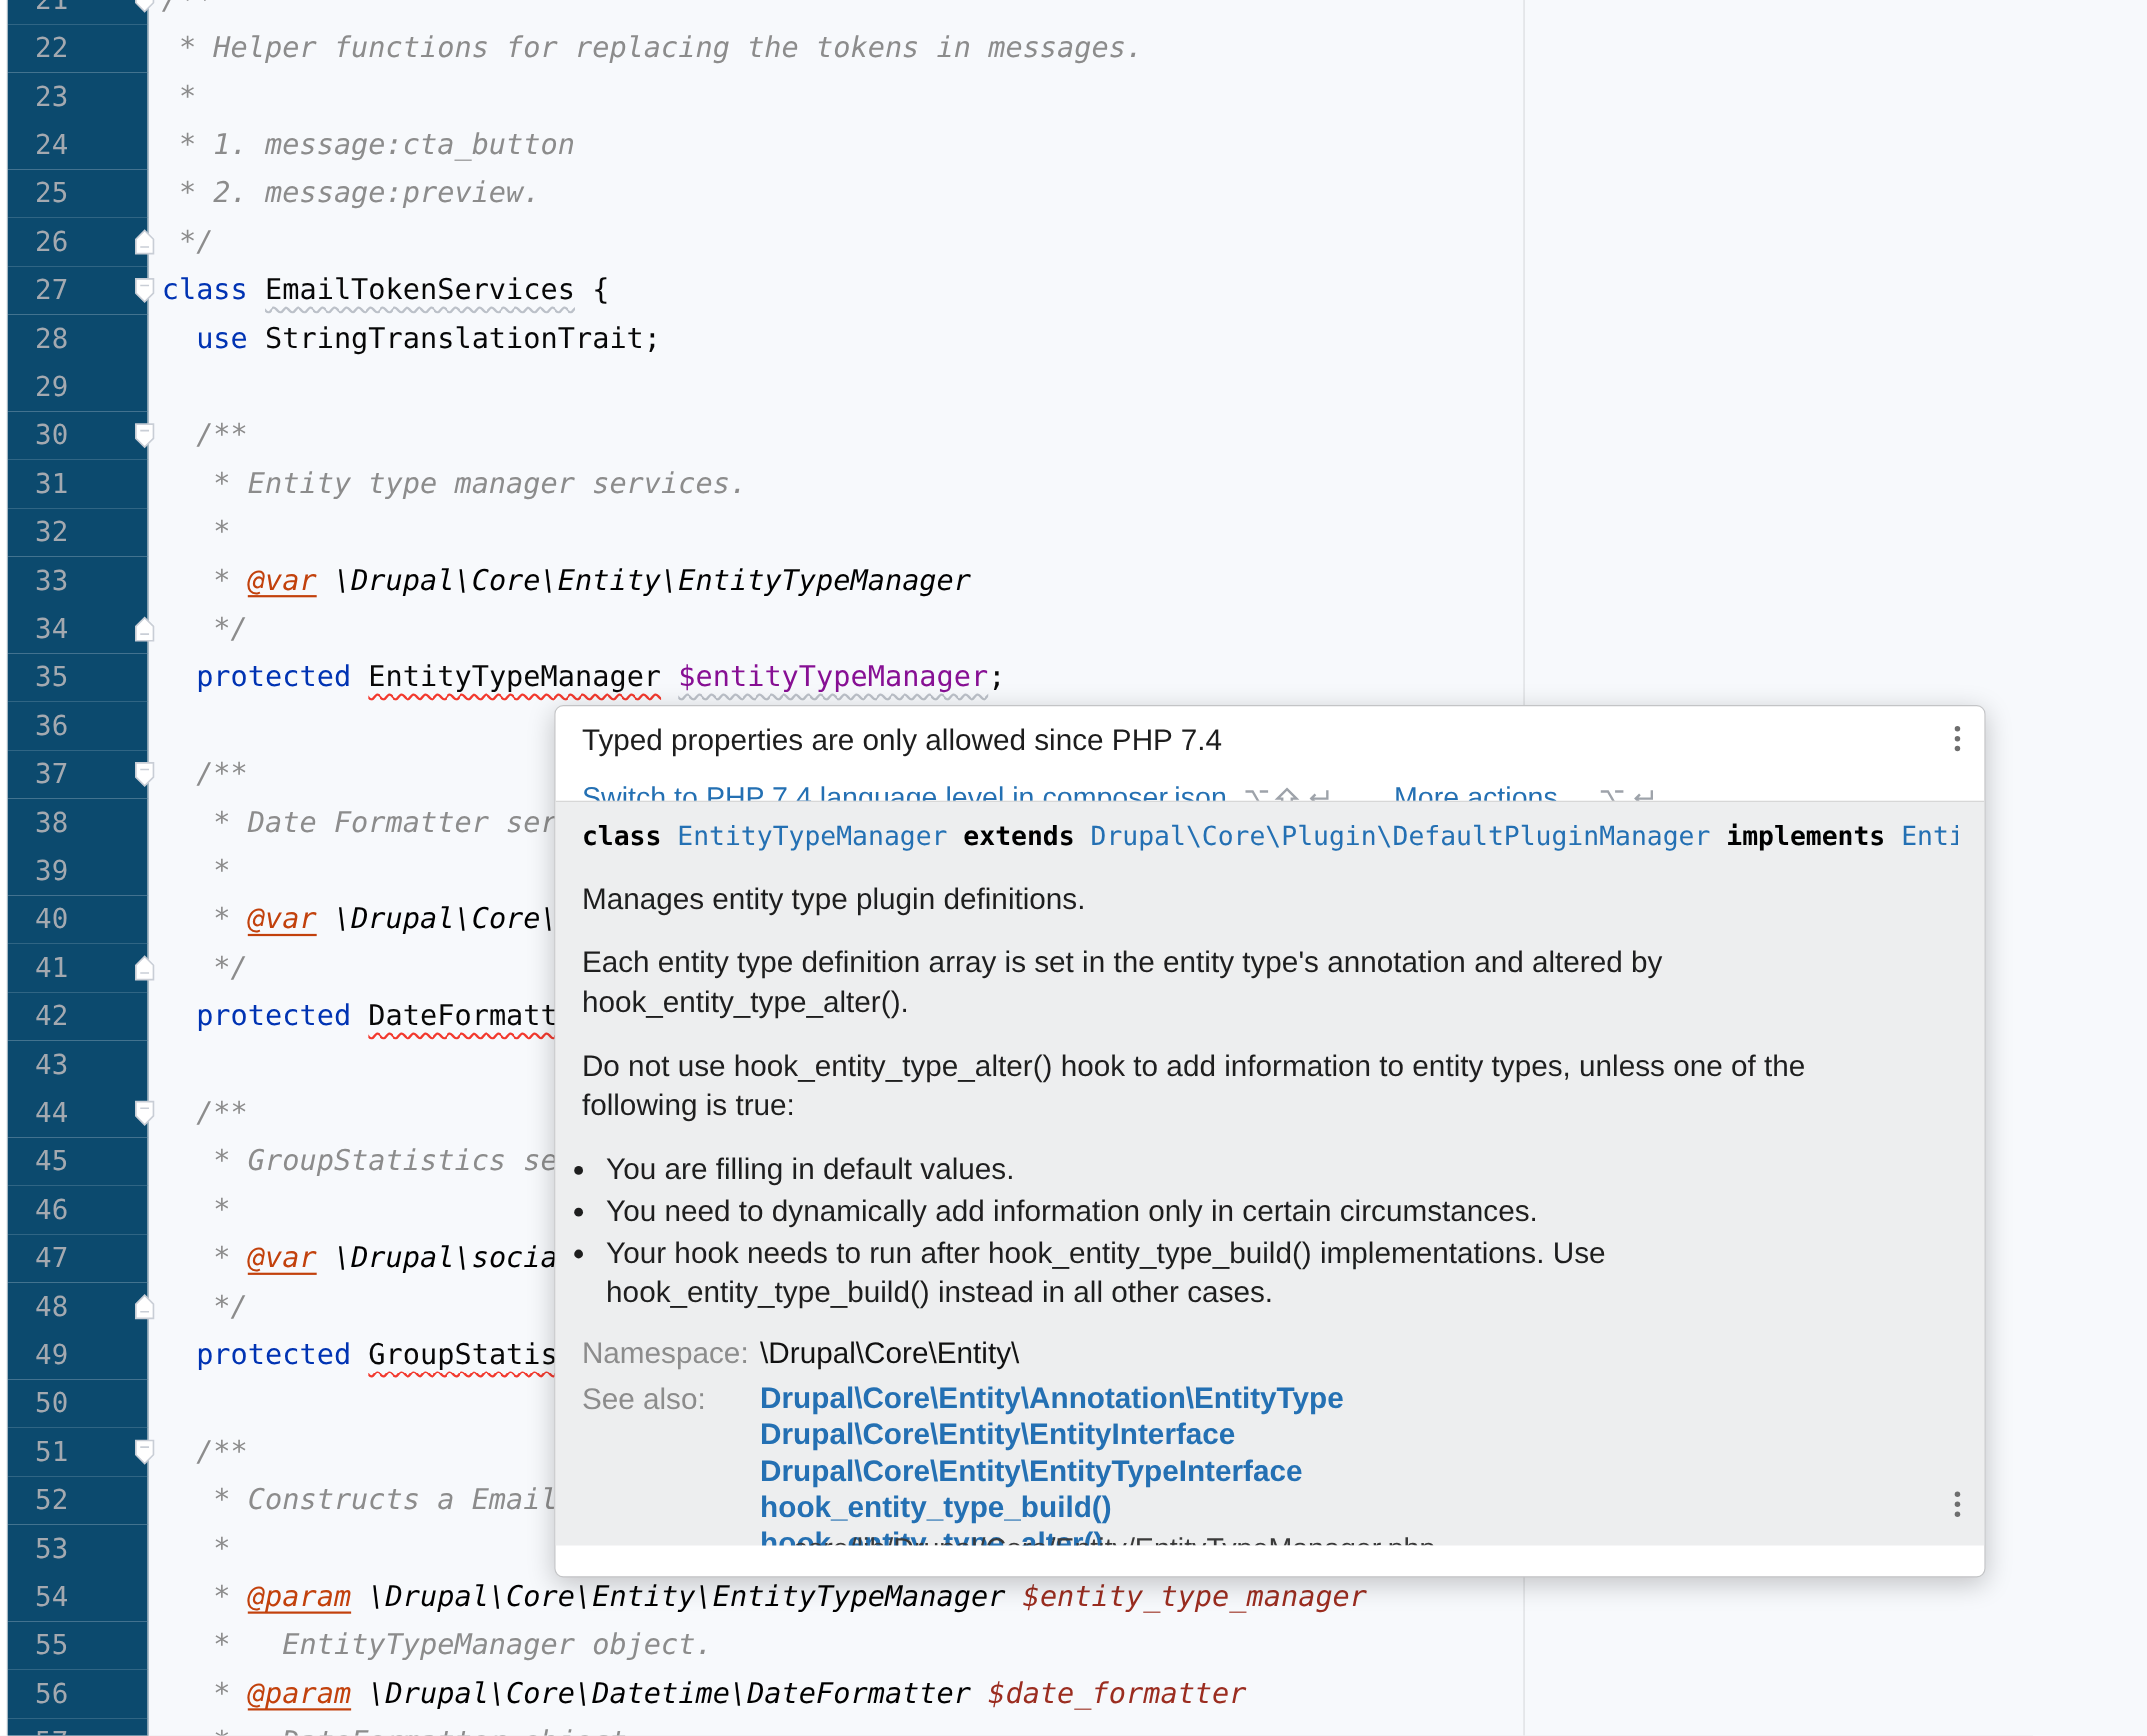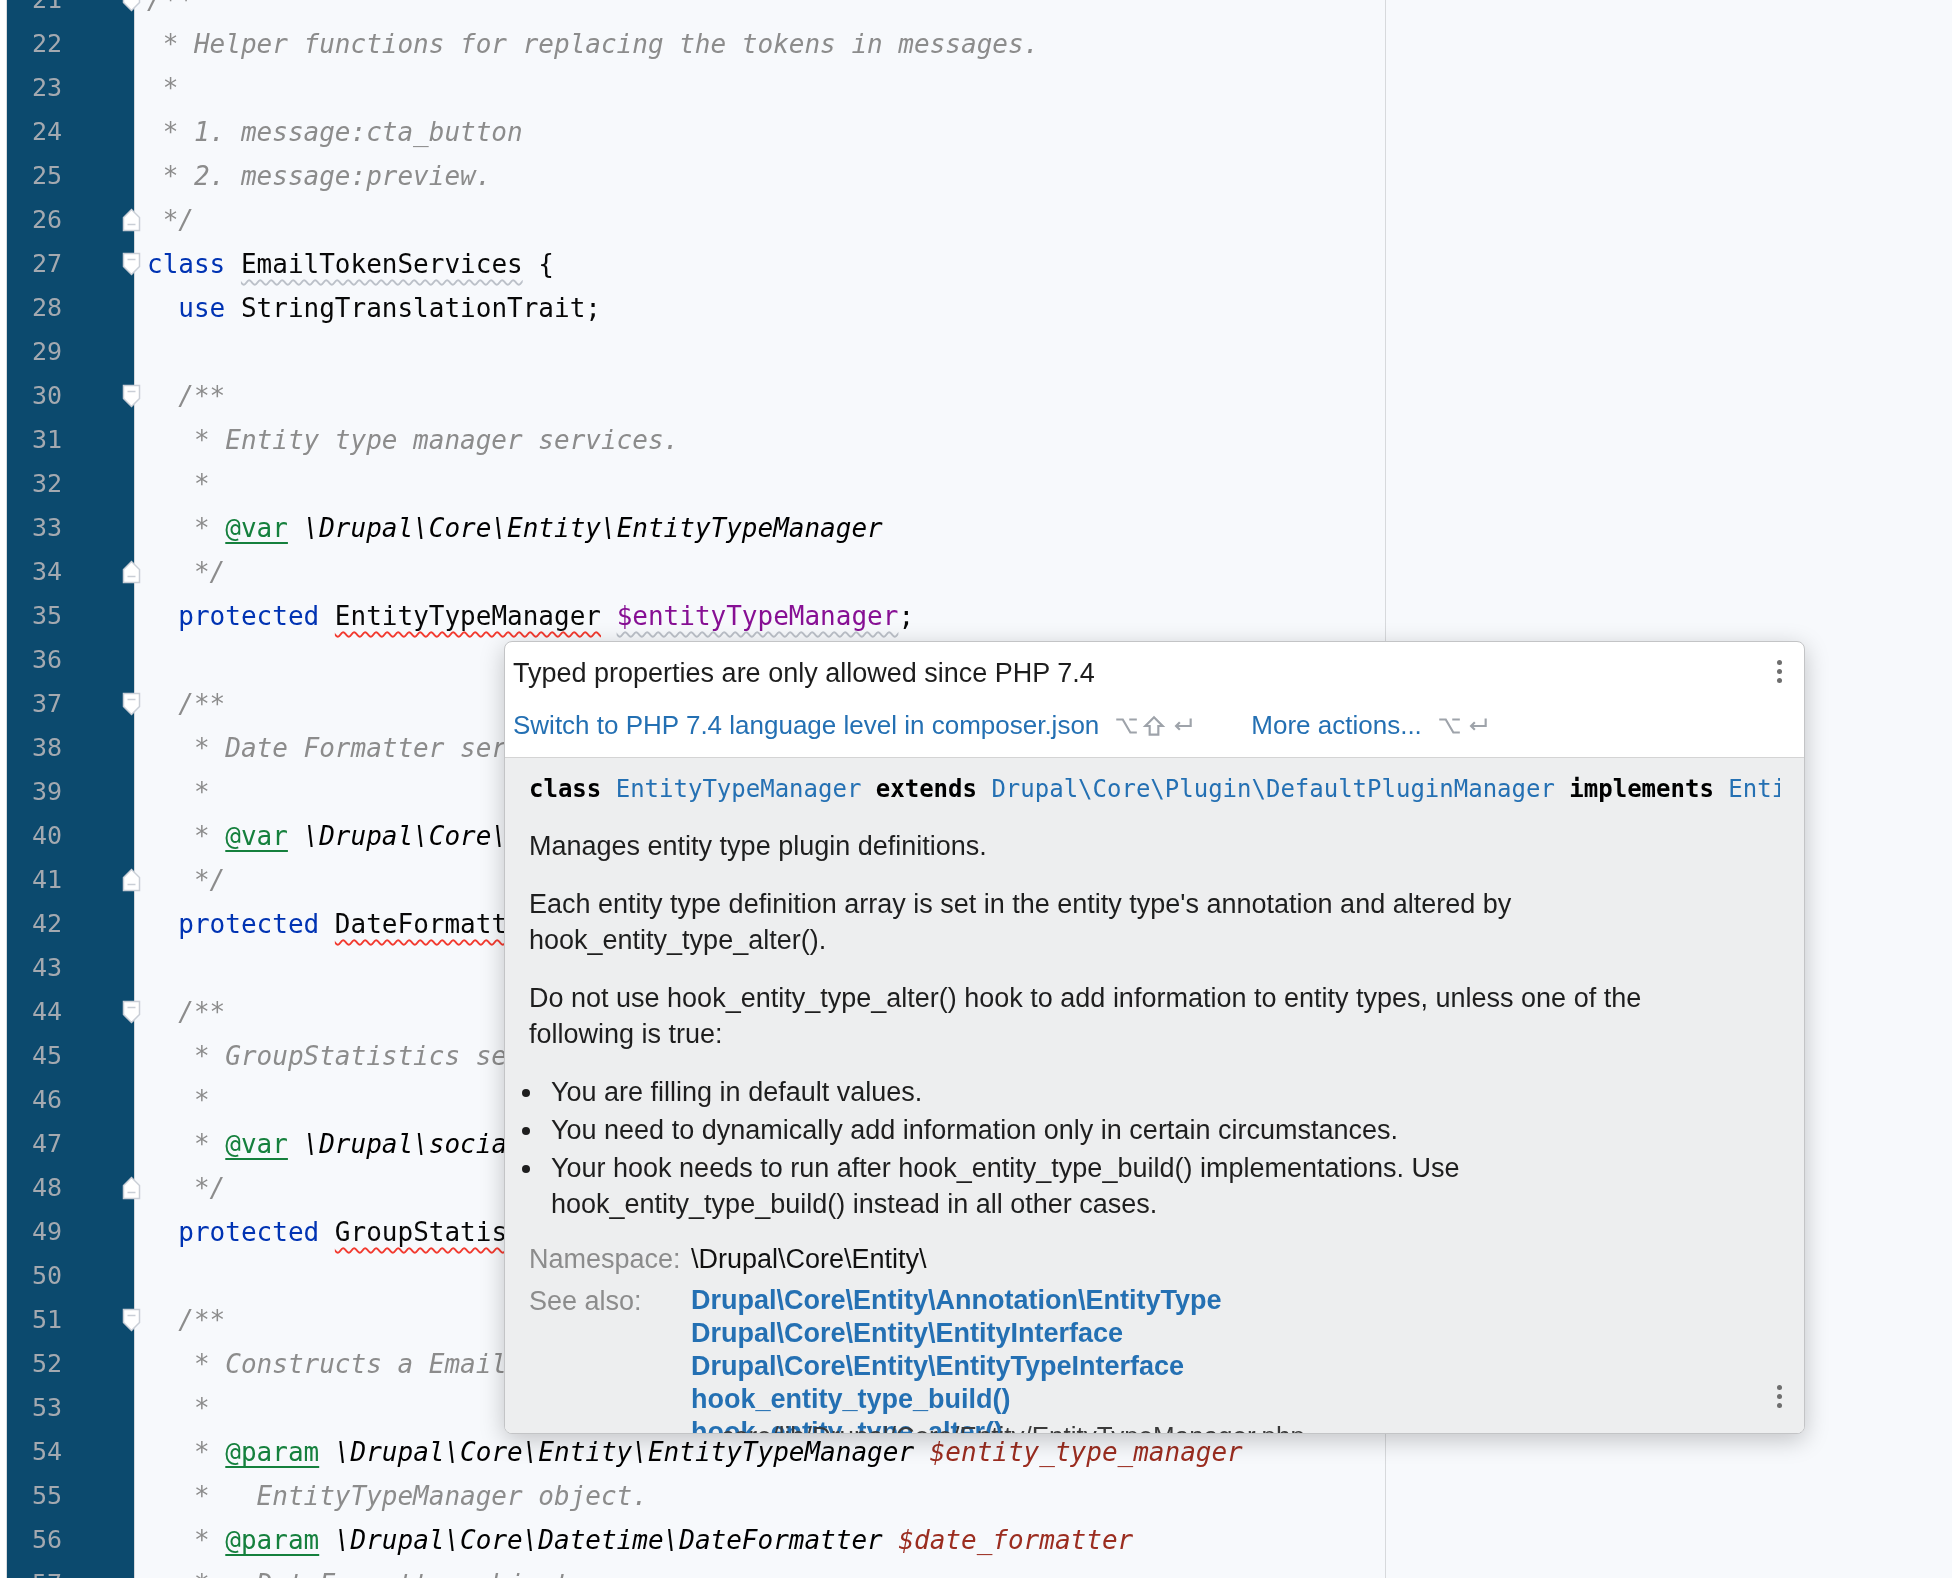--- a/index.html
+++ b/index.html
@@ -15,34 +15,34 @@
   .row{position:relative;display:flex;height:44px;}
   .gutter{width:128px;flex:0 0 128px;background:#0c4a6e;border-right:1px solid #D5D8DC;
           text-align:right;box-sizing:border-box;padding-right:72px;}
   .lnum{font-family:"DejaVu Sans Mono",monospace;font-size:25px;line-height:44px;color:#A4A9B0;}
   .fold{position:absolute;left:114px;top:9px;width:21px;height:26px;z-index:3;}
   .code{flex:1;font-family:"DejaVu Sans Mono",monospace;font-size:26px;line-height:44px;
         white-space:pre;padding-left:12px;color:#080808;overflow:hidden;}
   .cm{color:#8C8C8C;font-style:italic;}
   .kw{color:#0033B3;}
   .pl{color:#080808;}
-  .tag{color:#15803d;text-decoration:underline;text-underline-offset:5px;}
+  .tag{color:#c2410c;font-style:italic;text-decoration:underline;text-underline-offset:5px;}
   .ty{color:#000000;font-style:italic;}
   .pv{color:#9B2D20;font-style:italic;}
   .ce{color:#080808;text-decoration:underline wavy #F23A2F;text-decoration-thickness:1.6px;
       text-underline-offset:6px;text-decoration-skip-ink:none;}
   .cw{color:#080808;text-decoration:underline wavy #BCC1C9;text-decoration-thickness:1.6px;
       text-underline-offset:6px;text-decoration-skip-ink:none;}
   .vw{color:#871094;text-decoration:underline wavy #BCC1C9;text-decoration-thickness:1.6px;
       text-underline-offset:6px;text-decoration-skip-ink:none;}
   
   .popup{position:absolute;left:504px;top:641px;width:1301px;height:793px;z-index:10;
          background:#FFFFFF;border:1px solid #C3C4C6;border-radius:8px;
          box-shadow:0 6px 24px rgba(0,0,0,0.22);box-sizing:border-box;overflow:hidden;}
-  .popup-header{position:relative;height:115px;padding:16px 24px 0 8px;box-sizing:border-box;}
+  .popup-header{position:relative;height:86px;padding:16px 24px 0 24px;box-sizing:border-box;}
   .popup-title{font-size:27px;color:#1D1D1D;}
   .actions{display:flex;align-items:center;margin-top:21px;font-size:26px;}
   .action-link{color:#2470B3;cursor:pointer;}
   .shortcut{display:inline-flex;align-items:center;margin-left:14px;gap:2px;}
   .shortcut svg{display:block;}
   .more-gap{margin-left:56px;}
   .kebab{display:flex;flex-direction:column;gap:4px;align-items:center;cursor:pointer;}
   .kebab i{width:5px;height:5px;border-radius:50%;background:#6E6E6E;display:block;}
   .kebab.top{position:absolute;right:22px;top:18px;}
   .kebab.bottom{position:absolute;right:22px;bottom:26px;}

